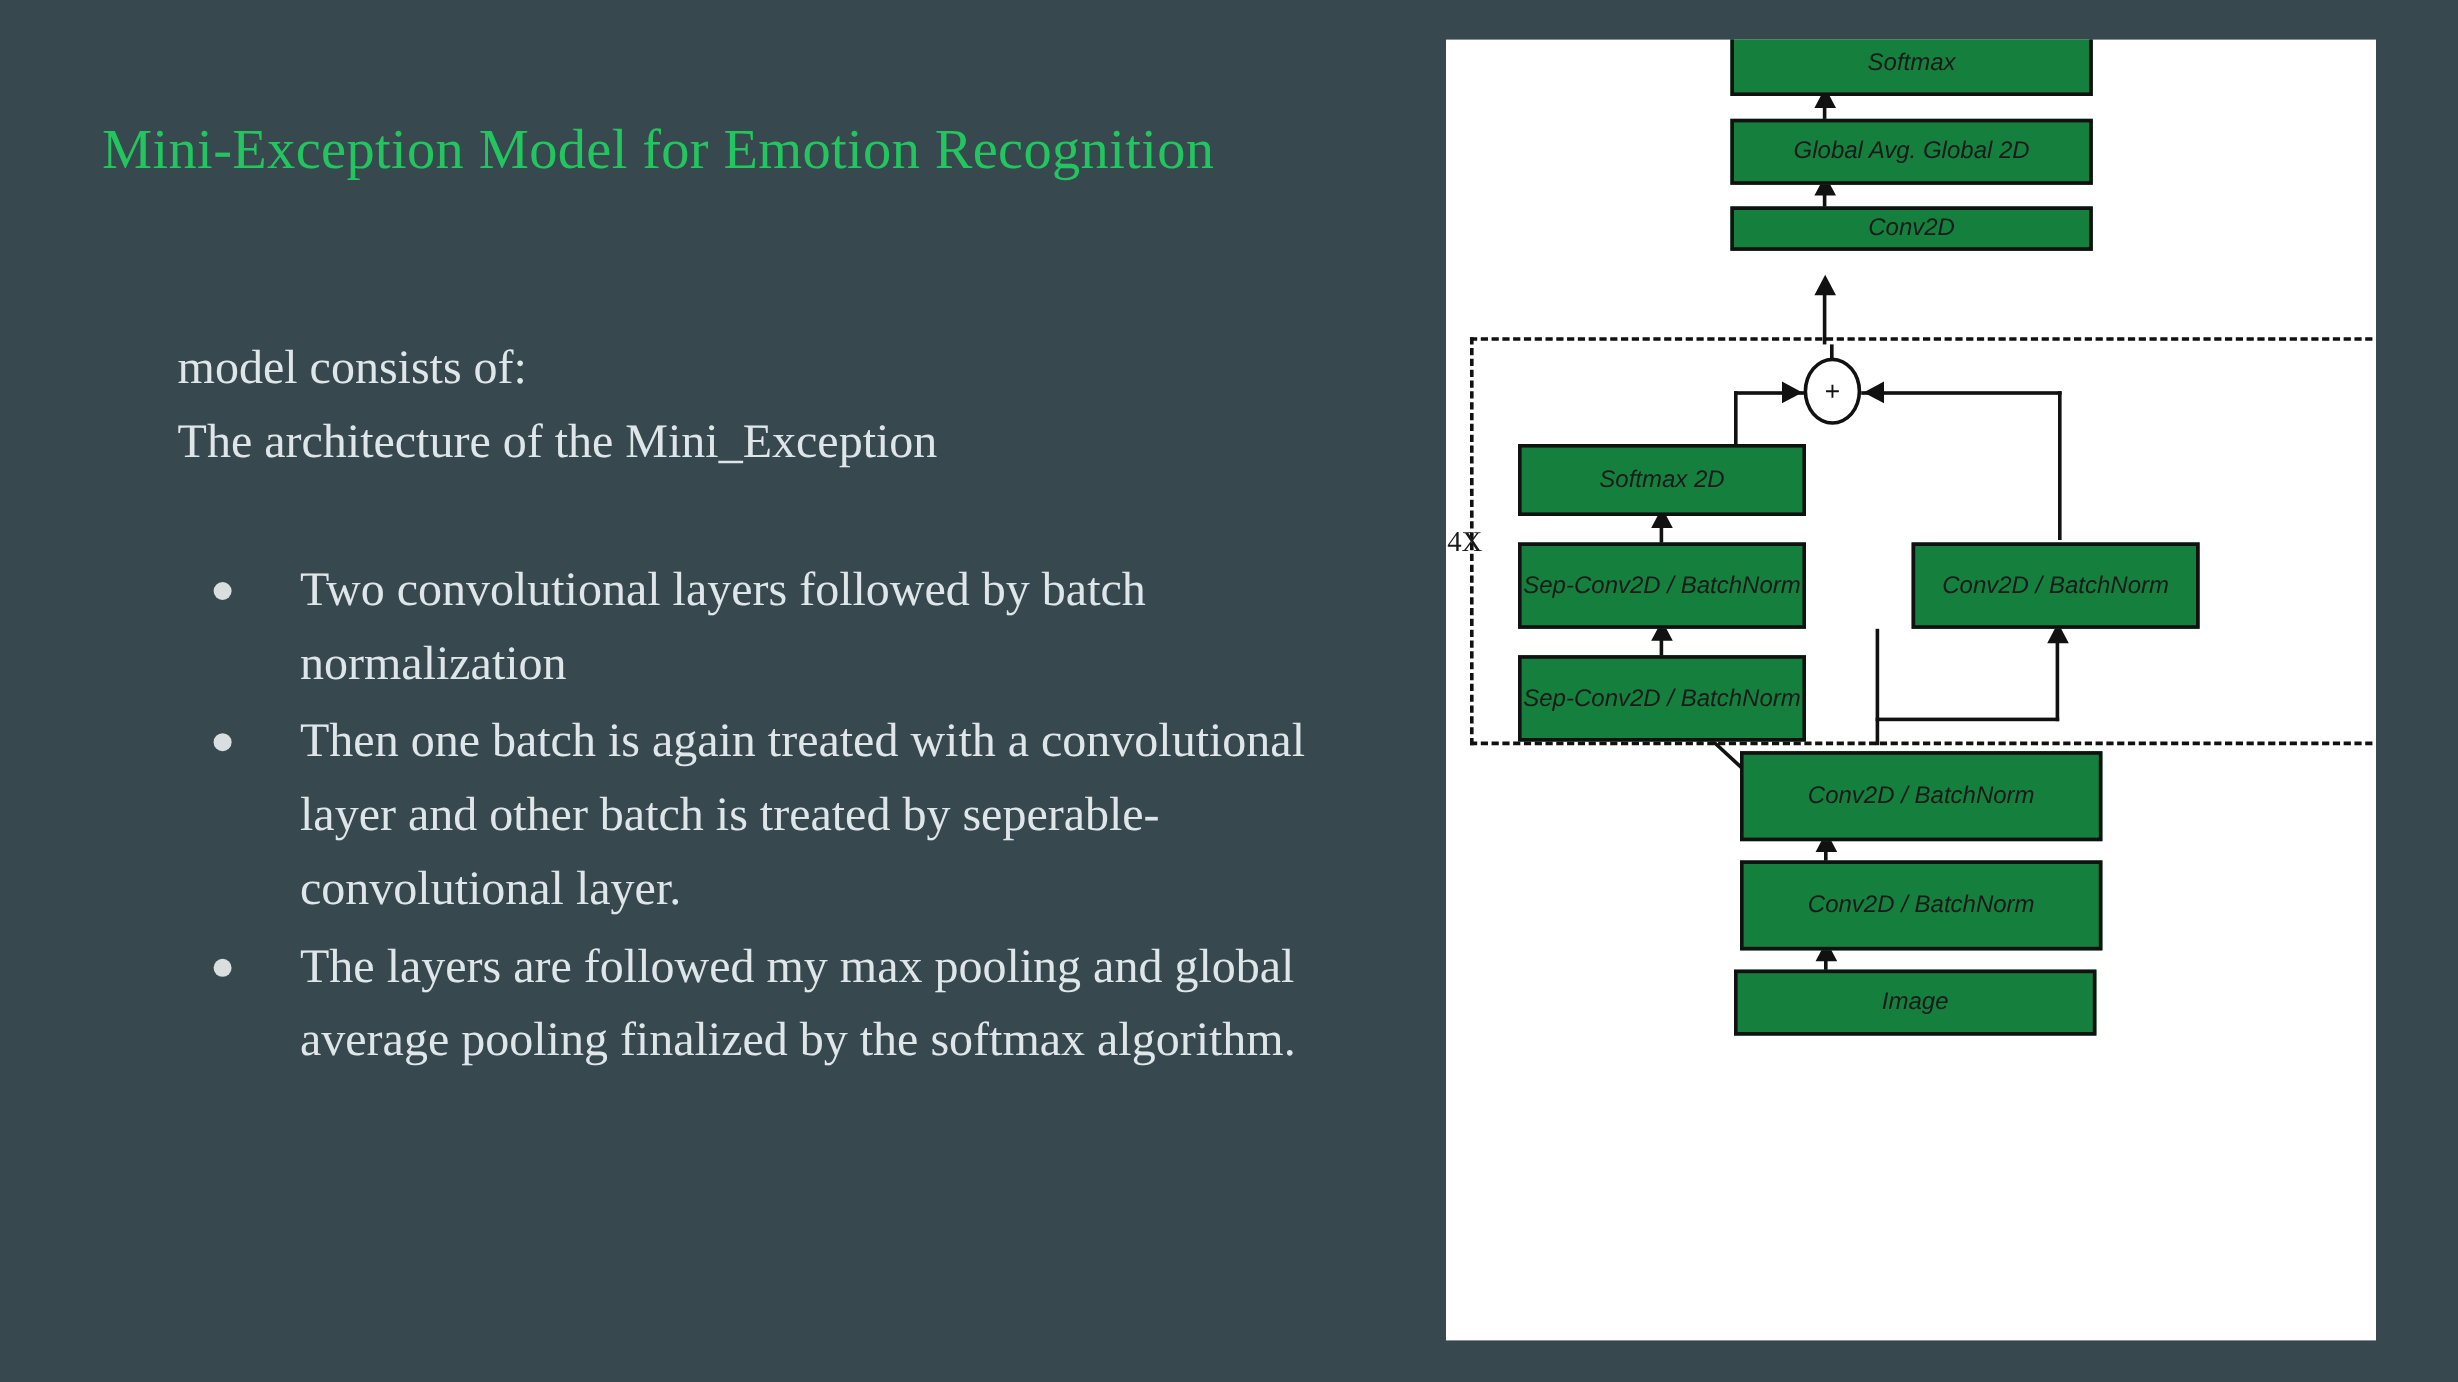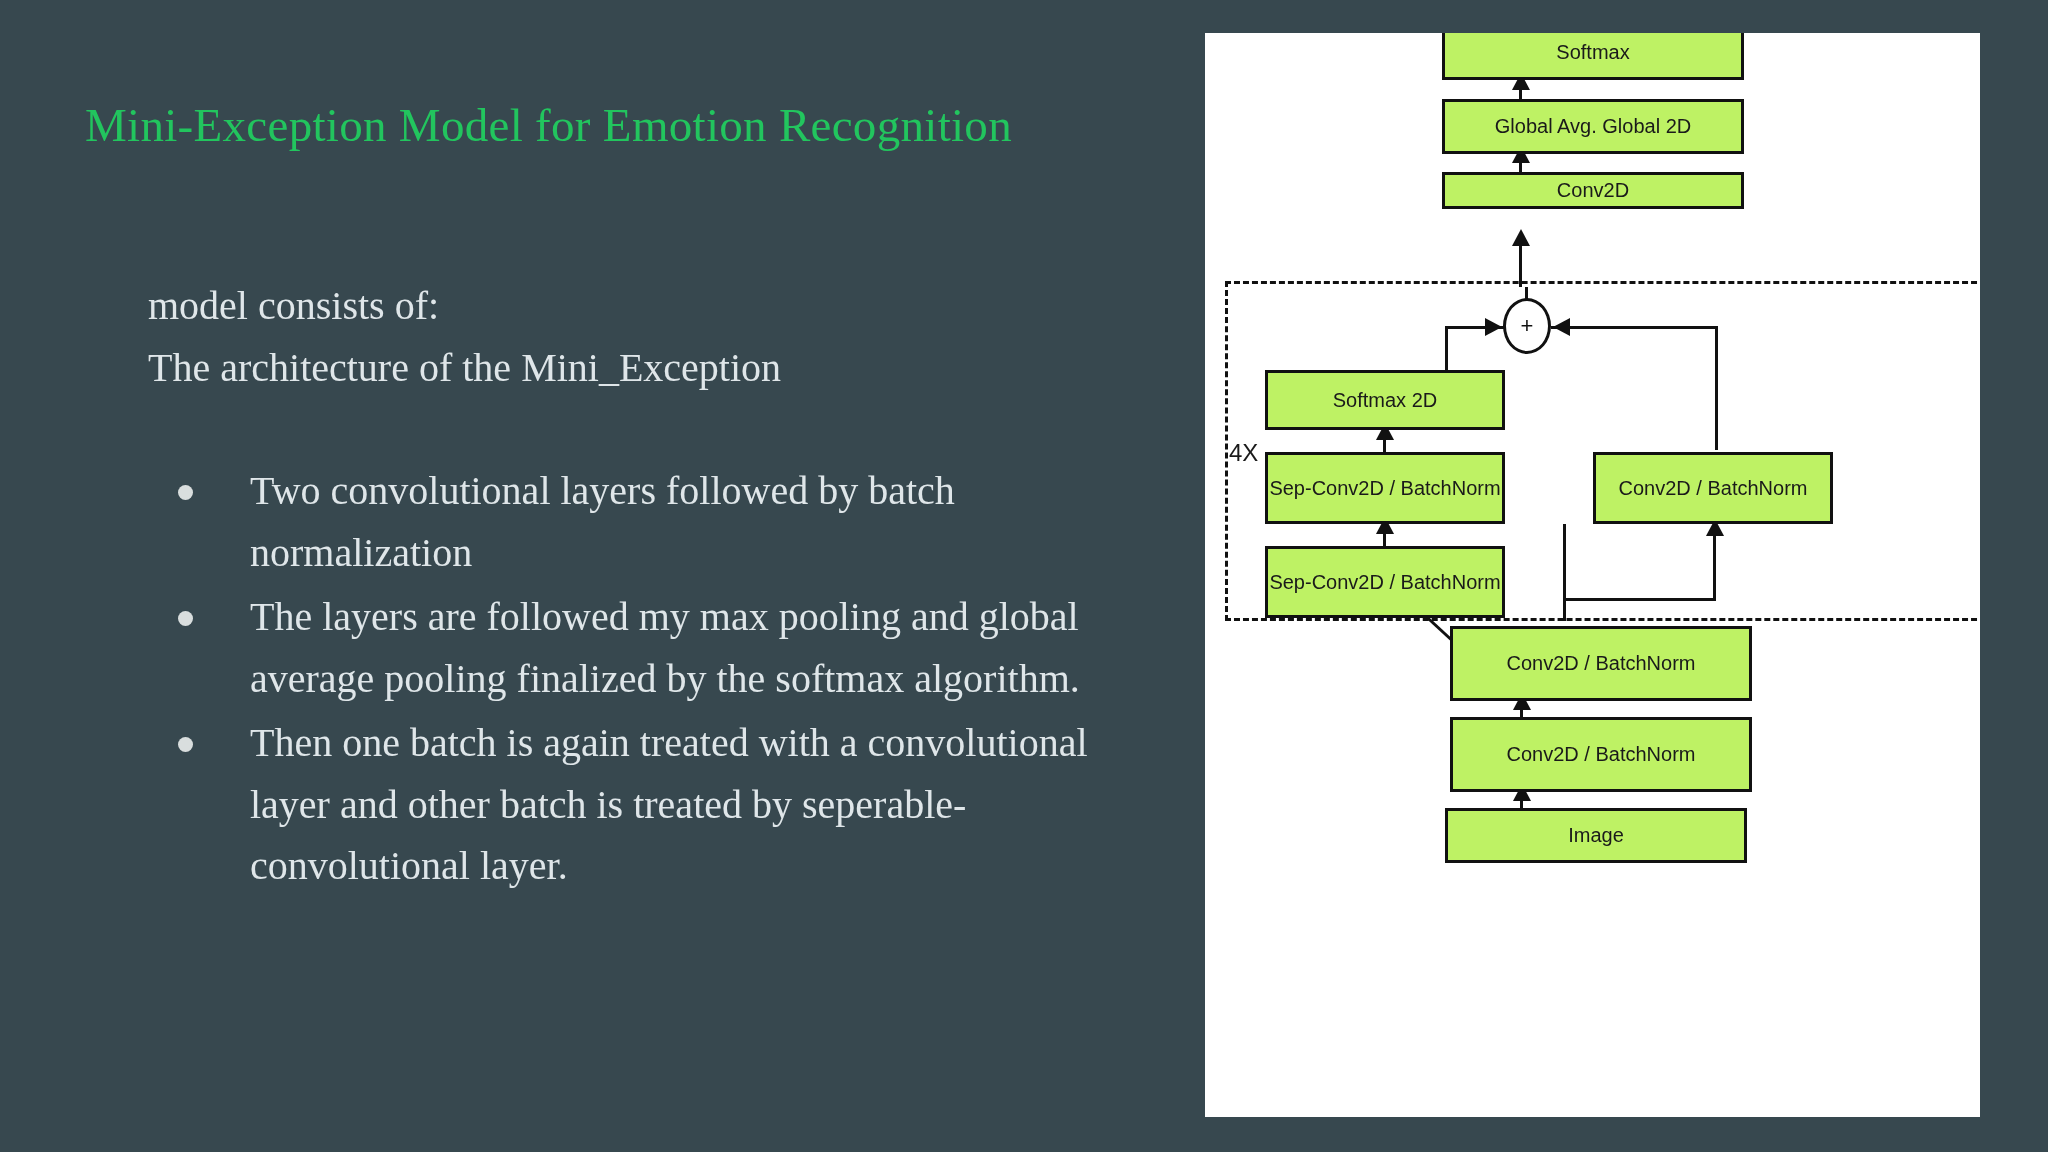--- a/index.html
+++ b/index.html
@@ -83,50 +83,50 @@
     width: 775px;
     height: 1084px;
     background: #ffffff;
     overflow: hidden;
   }
 
   .node {
     position: absolute;
     box-sizing: border-box;
     border: 3px solid #111111;
-    background: #bef264;
+    background: #15803d;
     font-family: "Liberation Sans", sans-serif;
     font-size: 20px;
     color: #1a1a1a;
     display: flex;
     align-items: center;
     justify-content: center;
     z-index: 4;
+    font-style: italic;
   }
 
   
   .repeat-block {
     position: absolute;
     box-sizing: border-box;
     left: 20px;
     top: 248px;
     width: 770px;
     height: 340px;
     border: 3px dashed #111111;
     z-index: 1;
   }
   .repeat-label {
     position: absolute;
     left: 1px;
     top: 406px;
-    font-family: Liberation Sans, sans-serif;
+    font-family: Liberation Serif, serif;
     font-size: 24px;
     color: #1a1a1a;
     z-index: 5;
-    margin-left: 23px;
   }
 
   
   .add-circle {
     position: absolute;
     left: 298px;
     top: 265px;
     width: 48px;
     height: 56px;
     box-sizing: border-box;
@@ -188,25 +188,25 @@
     <span class="intro-line">The architecture of the Mini_Exception</span>
   </div>
 
   <ul class="bullet-list">
     <li class="bullet-item">
       <span class="bullet-dot"></span>
       <span>Two convolutional layers followed by batch normalization</span>
     </li>
     <li class="bullet-item">
       <span class="bullet-dot"></span>
-      <span>The layers are followed my max pooling and global average pooling finalized by the softmax algorithm.</span>
+      <span>Then one batch is again treated with a convolutional layer and other batch is treated by seperable-convolutional layer.</span>
     </li>
     <li class="bullet-item">
       <span class="bullet-dot"></span>
-      <span>Then one batch is again treated with a convolutional layer and other batch is treated by seperable-convolutional layer.</span>
+      <span>The layers are followed my max pooling and global average pooling finalized by the softmax algorithm.</span>
     </li>
   </ul>
 
 </div>
 
 <div class="diagram-panel">
 
   <div class="repeat-block"></div>
   <div class="repeat-label">4X</div>
 

